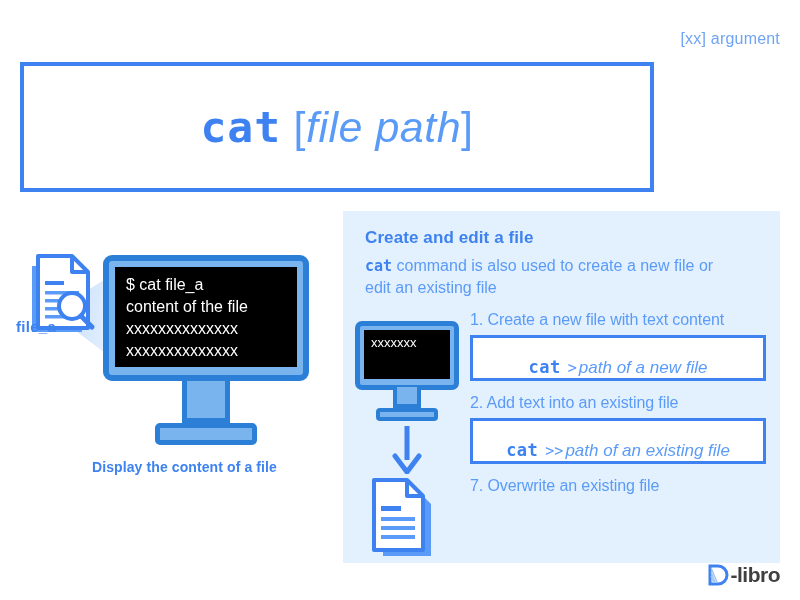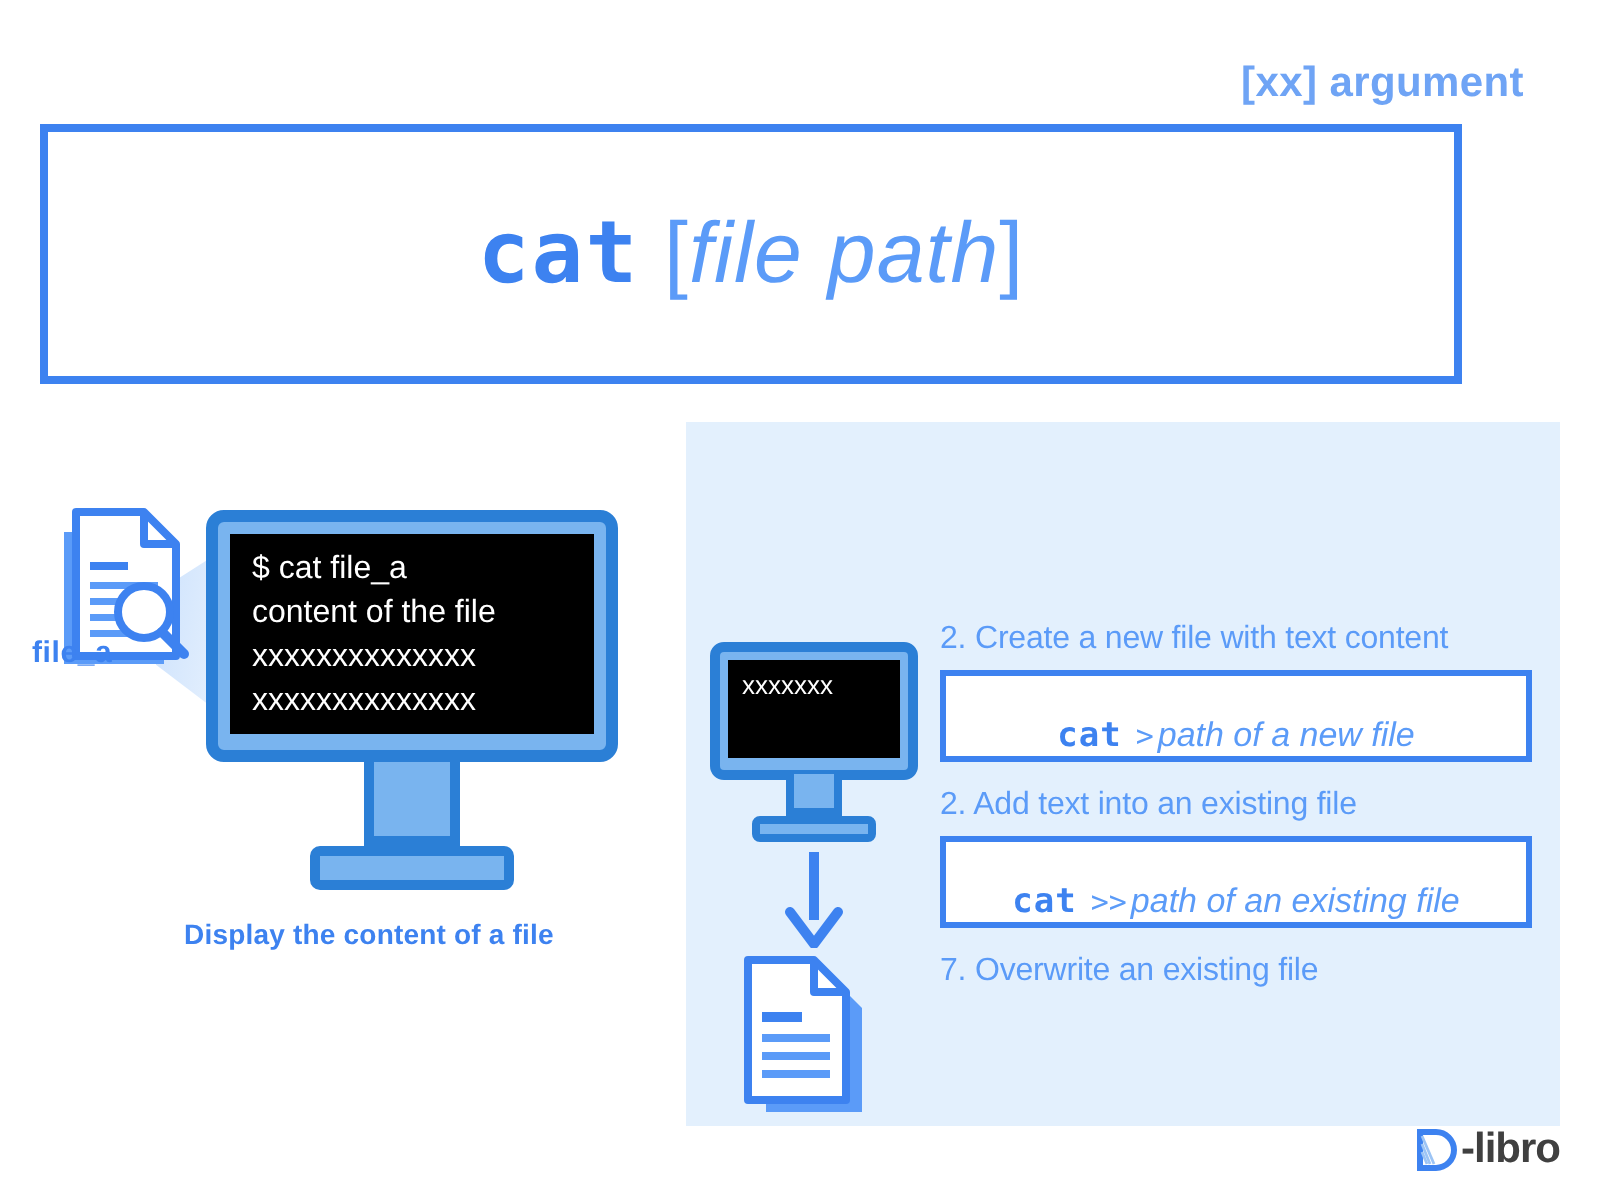--- a/index.html
+++ b/index.html
@@ -12,34 +12,33 @@
     background: #ffffff;
     font-family: "Liberation Sans", sans-serif;
     overflow: hidden;
     position: relative;
   }
 
   
   .arg-hint {
     position: absolute;
     top: 30px;
-    right: 38px;
-    font-size: 21px;
+    right: 20px;
+    font-size: 16px;
     color: #6fa4f5;
     letter-spacing: .2px;
     white-space: nowrap;
-    font-weight: bold;
   }
 
   
   .title-box {
     position: absolute;
     left: 20px;
     top: 62px;
-    width: 711px;
+    width: 634px;
     height: 130px;
     border: 4px solid #3d82f0;
     box-sizing: border-box;
     background: #ffffff;
     display: flex;
     align-items: center;
     justify-content: center;
   }
   .title-line {
     white-space: nowrap;
@@ -351,20 +350,24 @@
     <div class="screen-line">xxxxxxxxxxxxxx</div>
     <div class="screen-line">xxxxxxxxxxxxxx</div>
   </div>
 </div>
 <div class="stand-neck"></div>
 <div class="stand-base"></div>
 <div class="caption-left">Display the content of a file</div>
 
 <div class="right-panel">
 
+  <div class="panel-head">
+    <div class="panel-title">Create and edit a file</div>
+    <div class="panel-desc"><span class="mono-b">cat</span><span> command is also used to create a new file or edit an existing file</span></div>
+  </div>
 
   <div class="small-monitor">
     <div class="screen-small">
       <div class="screen-line">xxxxxxx</div>
     </div>
   </div>
   <div class="small-neck"></div>
   <div class="small-base"></div>
 
   <div class="arrow-down">
@@ -380,21 +383,21 @@
       <path d="M5 4 h33 l16 16 v54 h-49 z" fill="#ffffff" stroke="#3d82f0" stroke-width="4" stroke-linejoin="round"></path>
       <path d="M38 4 v16 h16" fill="none" stroke="#3d82f0" stroke-width="4" stroke-linejoin="round"></path>
       <rect x="12" y="30" width="20" height="5" fill="#3d82f0"></rect>
       <rect x="12" y="41" width="34" height="4" fill="#5b9bf8"></rect>
       <rect x="12" y="50" width="34" height="4" fill="#5b9bf8"></rect>
       <rect x="12" y="59" width="34" height="4" fill="#5b9bf8"></rect>
     </svg>
   </div>
 
   <div class="step step1">
-    <div class="step-label">2. Create a new file with text content</div>
+    <div class="step-label">1. Create a new file with text content</div>
     <div class="cmd-box">
       <div class="cmd-inner"><span class="cmd-name">cat</span><span class="cmd-redir">&gt;</span><span class="cmd-arg">path of a new file</span></div>
     </div>
   </div>
 
   <div class="step step2">
     <div class="step-label">2. Add text into an existing file</div>
     <div class="cmd-box">
       <div class="cmd-inner"><span class="cmd-name">cat</span><span class="cmd-redir">&gt;&gt;</span><span class="cmd-arg">path of an existing file</span></div>
     </div>

